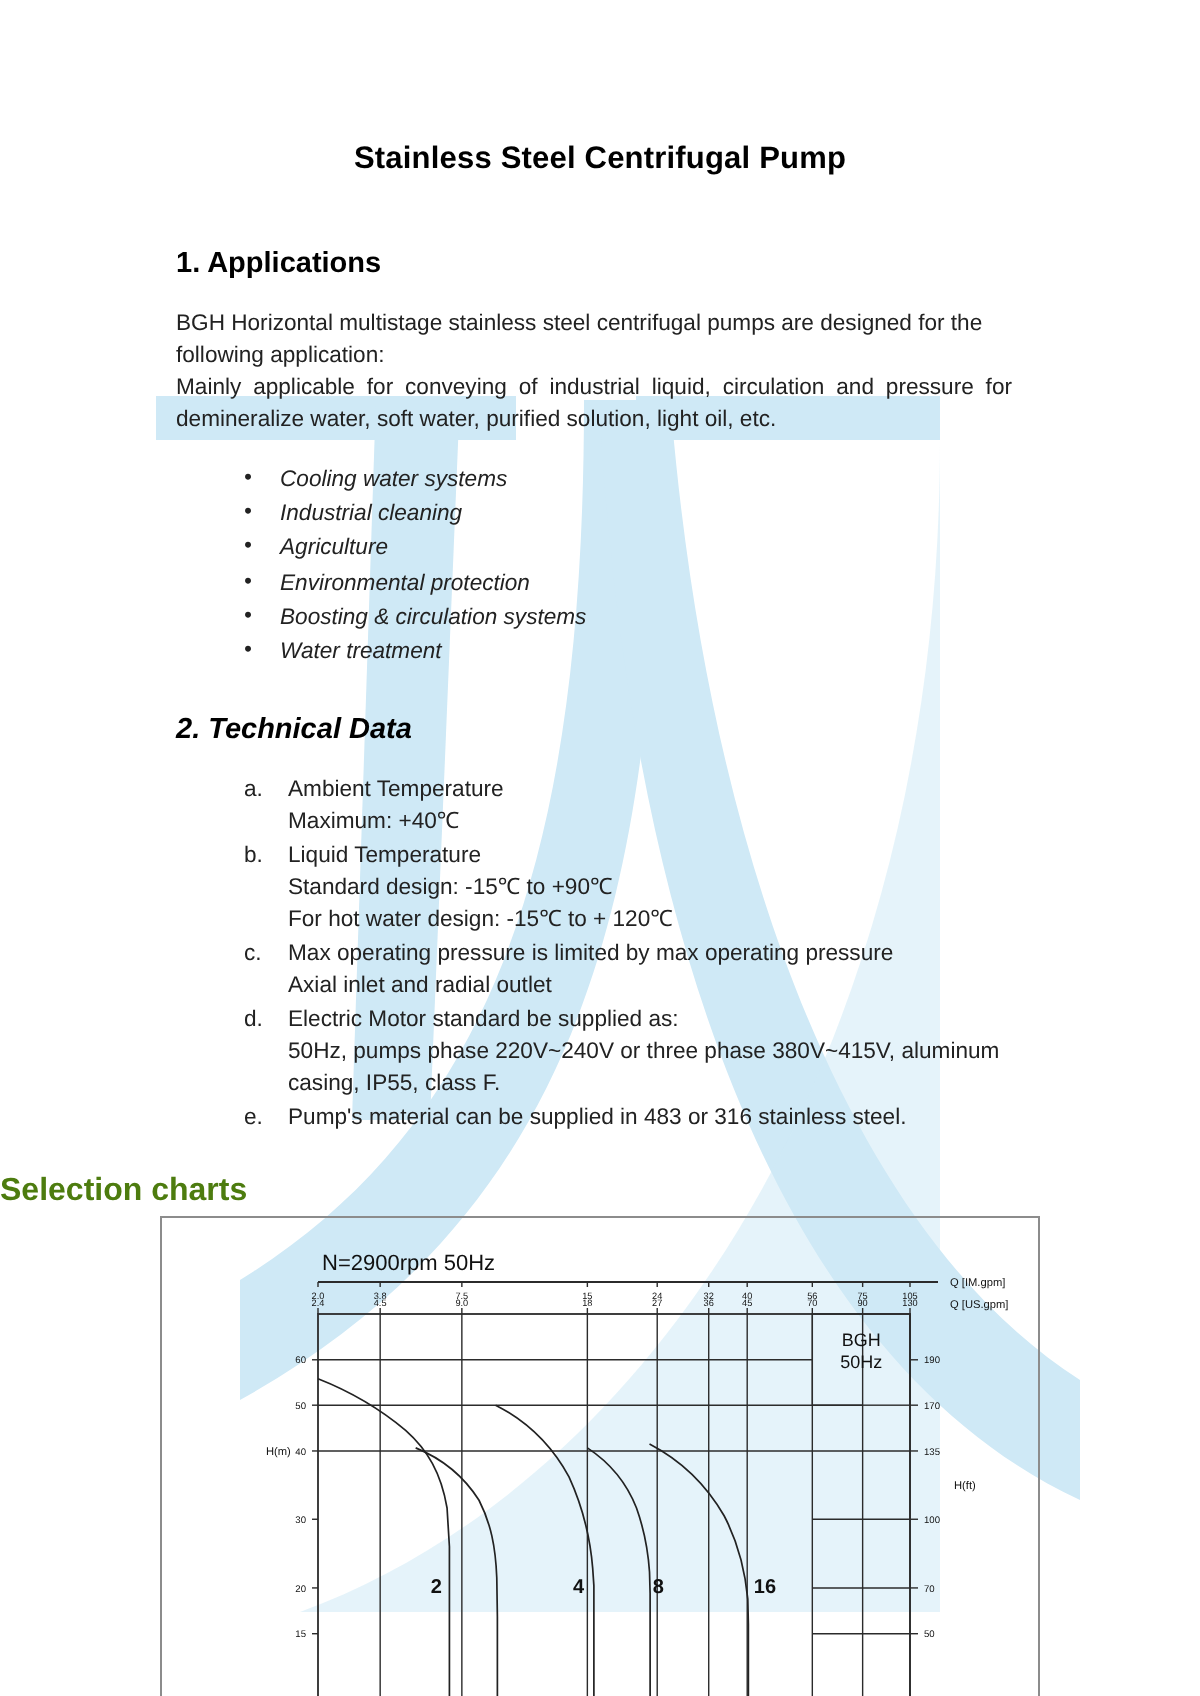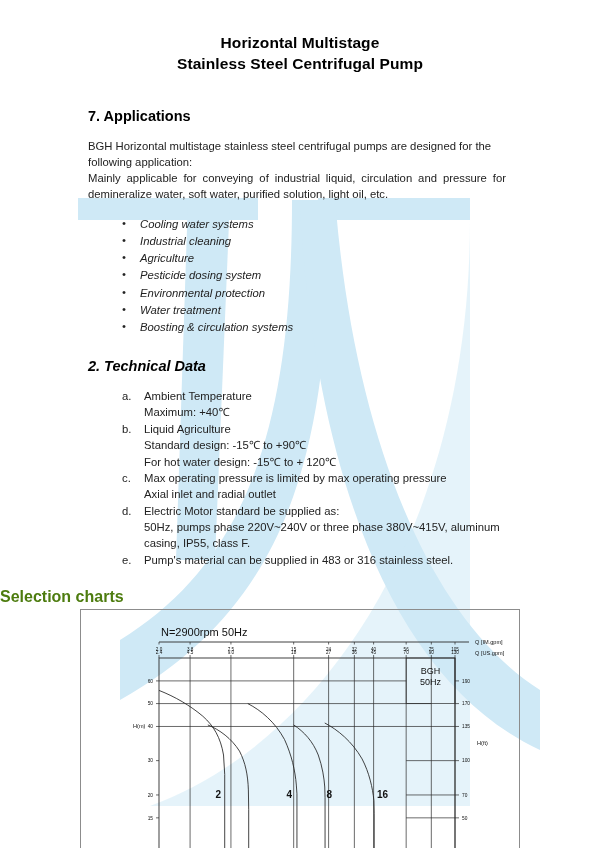--- a/index.html
+++ b/index.html
@@ -35,21 +35,21 @@
   .doc-title {
     text-align: center;
     font-size: 15.5px;
     font-weight: bold;
     line-height: 1.35;
     letter-spacing: 0.1px;
     margin: 0;
     padding-top: 33px;
     color: #000;
   }
-  .doc-title .l2 { display: block; }
+  .doc-title .l2 { display: block; margin-top: 37px; }
 
   .section-h {
     font-size: 14.5px;
     font-weight: bold;
     color: #000;
     margin: 0;
     padding-left: 88px;
   }
   #sec-applications { padding-top: 33px; }
   #sec-technical   { padding-top: 22px; font-style: italic; }
@@ -143,52 +143,50 @@
     <path d="M330 200 C 330 430, 300 600, 120 700 L120 640 C 250 560, 292 420, 292 200 Z"></path>
     <path d="M352 200 C 352 470, 430 640, 520 700 L520 760 C 380 690, 300 470, 300 200 Z" opacity="0.0"></path>
     <path d="M336 210 C 356 440, 430 620, 540 690 L540 750 C 390 680, 316 470, 300 210 Z"></path>
     <path d="M470 220 C 470 520, 330 740, 150 806 L470 806 Z" opacity="0.55"></path>
   </g>
 </svg>
 
 <div id="page">
 
   <h1 class="doc-title">
-    <span class="l1">Horizontal Multistage</span>
     <span class="l2">Stainless Steel Centrifugal Pump</span>
   </h1>
 
-  <h2 id="sec-applications" class="section-h">7. Applications</h2>
+  <h2 id="sec-applications" class="section-h">1. Applications</h2>
 
   <div class="para-block">
     <p>BGH Horizontal multistage stainless steel centrifugal pumps are designed for the following application:</p>
     <p class="para-justify">Mainly applicable for conveying of industrial liquid, circulation and pressure for demineralize water, soft water, purified solution, light oil, etc.</p>
   </div>
 
   <ul class="bullets">
     <li>Cooling water systems</li>
     <li>Industrial cleaning</li>
     <li>Agriculture</li>
-    <li>Pesticide dosing system</li>
     <li>Environmental protection</li>
+    <li>Boosting &amp; circulation systems</li>
     <li>Water treatment</li>
-    <li>Boosting &amp; circulation systems</li>
   </ul>
 
   <h2 id="sec-technical" class="section-h">2. Technical Data</h2>
 
   <ol class="alpha">
     <li>
       <span class="marker">a.</span>
       <span class="ib">Ambient Temperature</span>
       <span class="sub">Maximum: +40℃</span>
     </li>
     <li>
       <span class="marker">b.</span>
-      <span class="ib">Liquid Agriculture</span>
+      <span class="ib">Liquid Temperature</span>
       <span class="sub">Standard design: -15℃ to +90℃</span>
       <span class="sub">For hot water design: -15℃ to + 120℃</span>
     </li>
     <li>
       <span class="marker">c.</span>
       <span class="ib">Max operating pressure is limited by max operating pressure</span>
       <span class="sub">Axial inlet and radial outlet</span>
     </li>
     <li>
       <span class="marker">d.</span>

